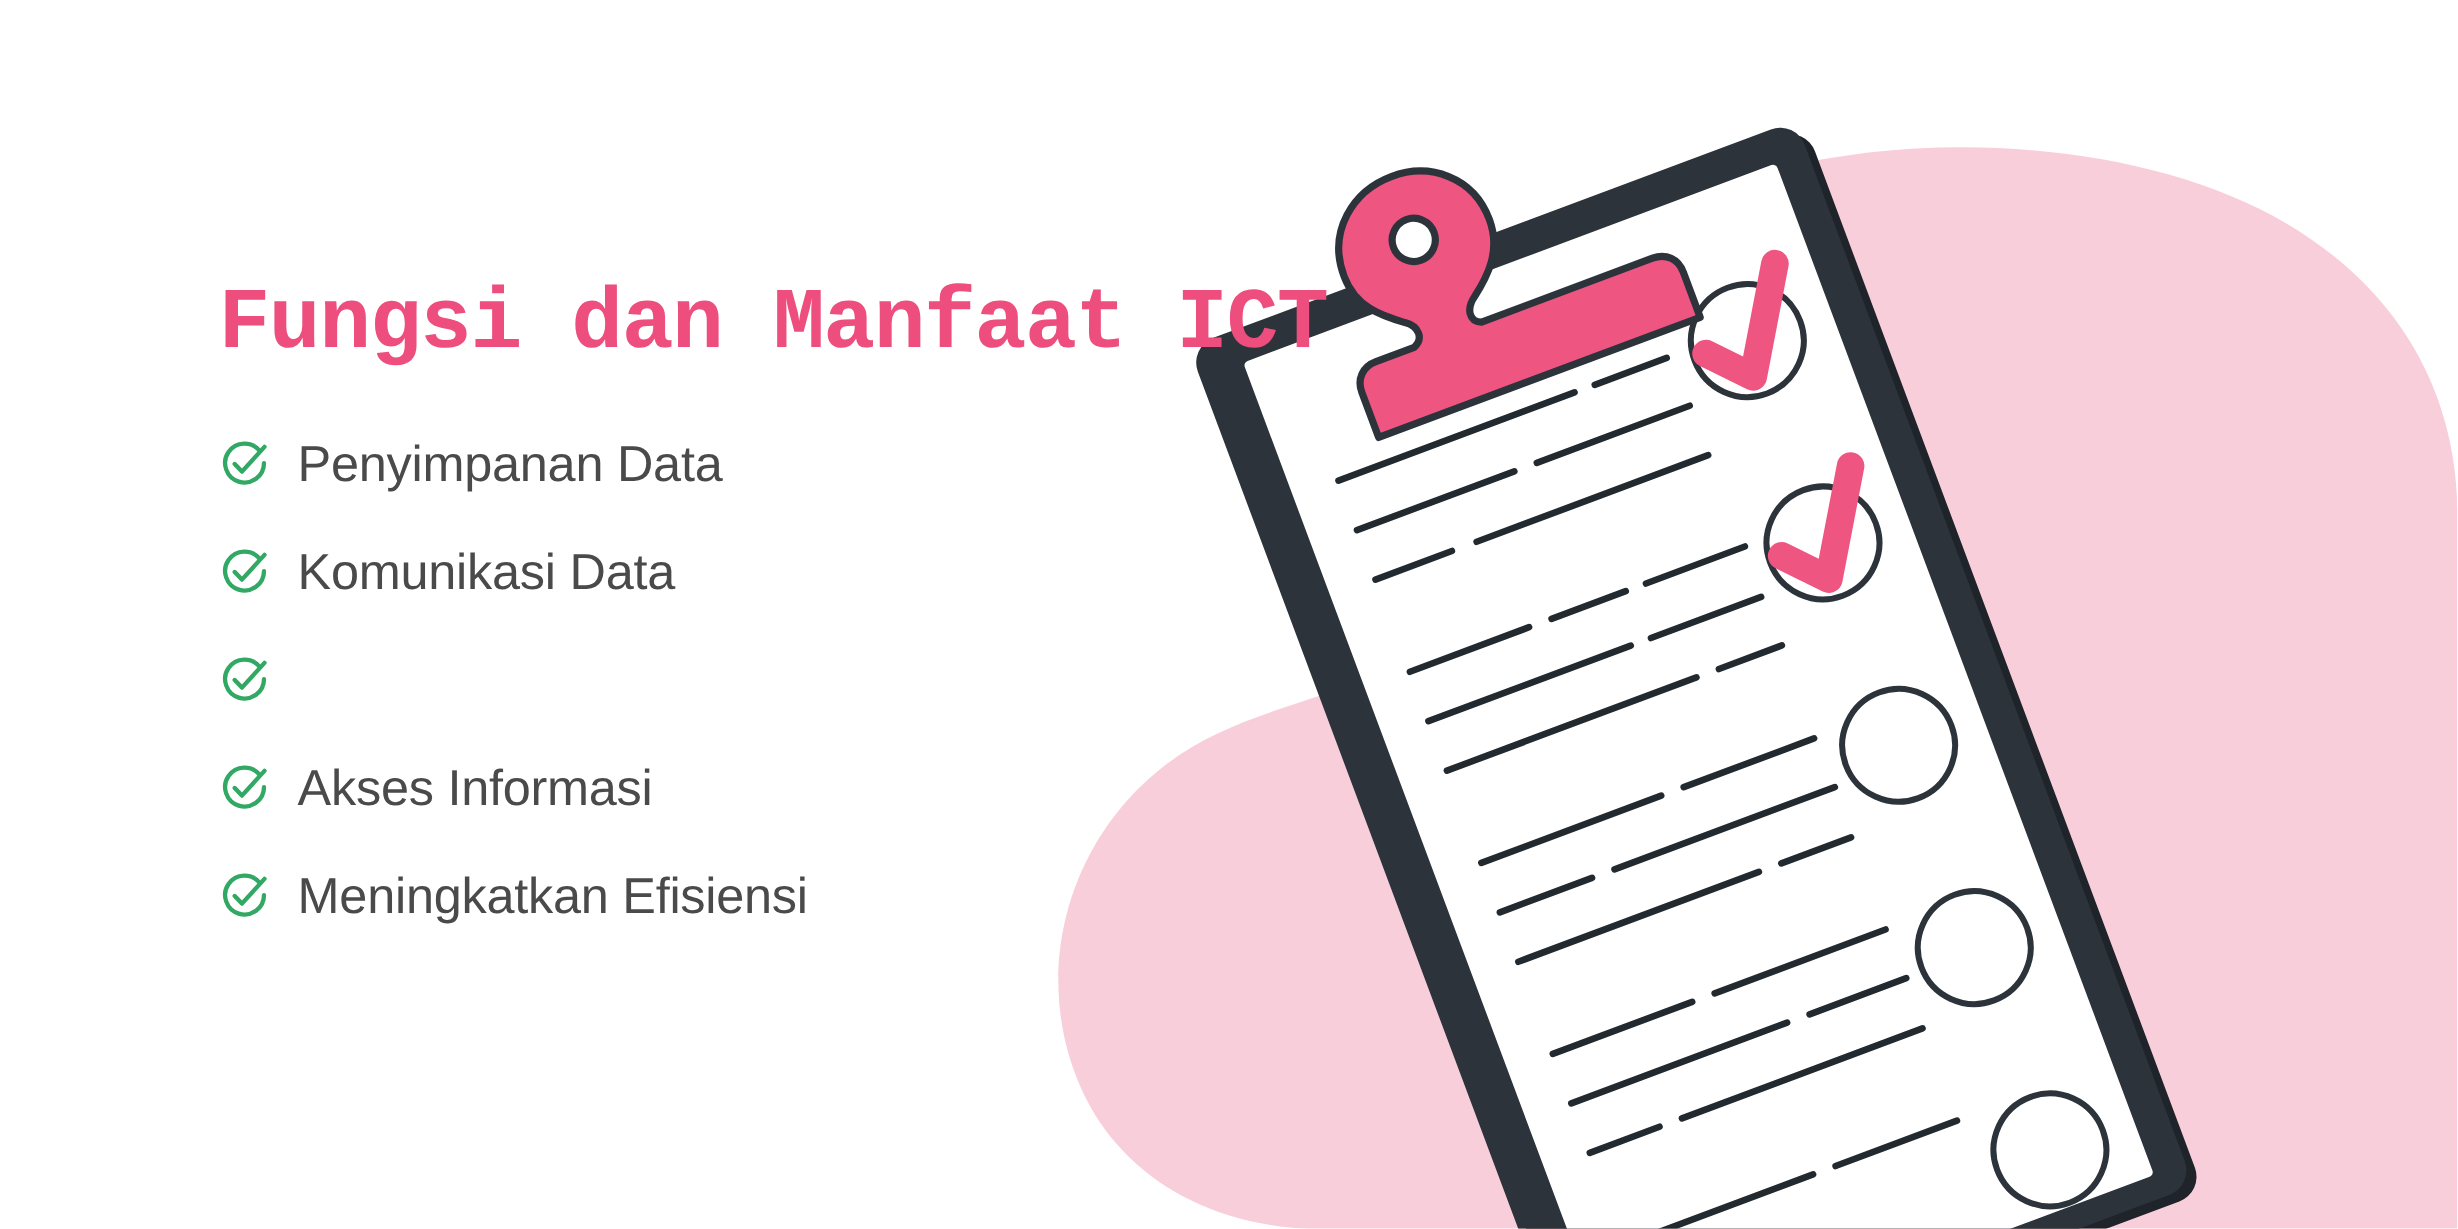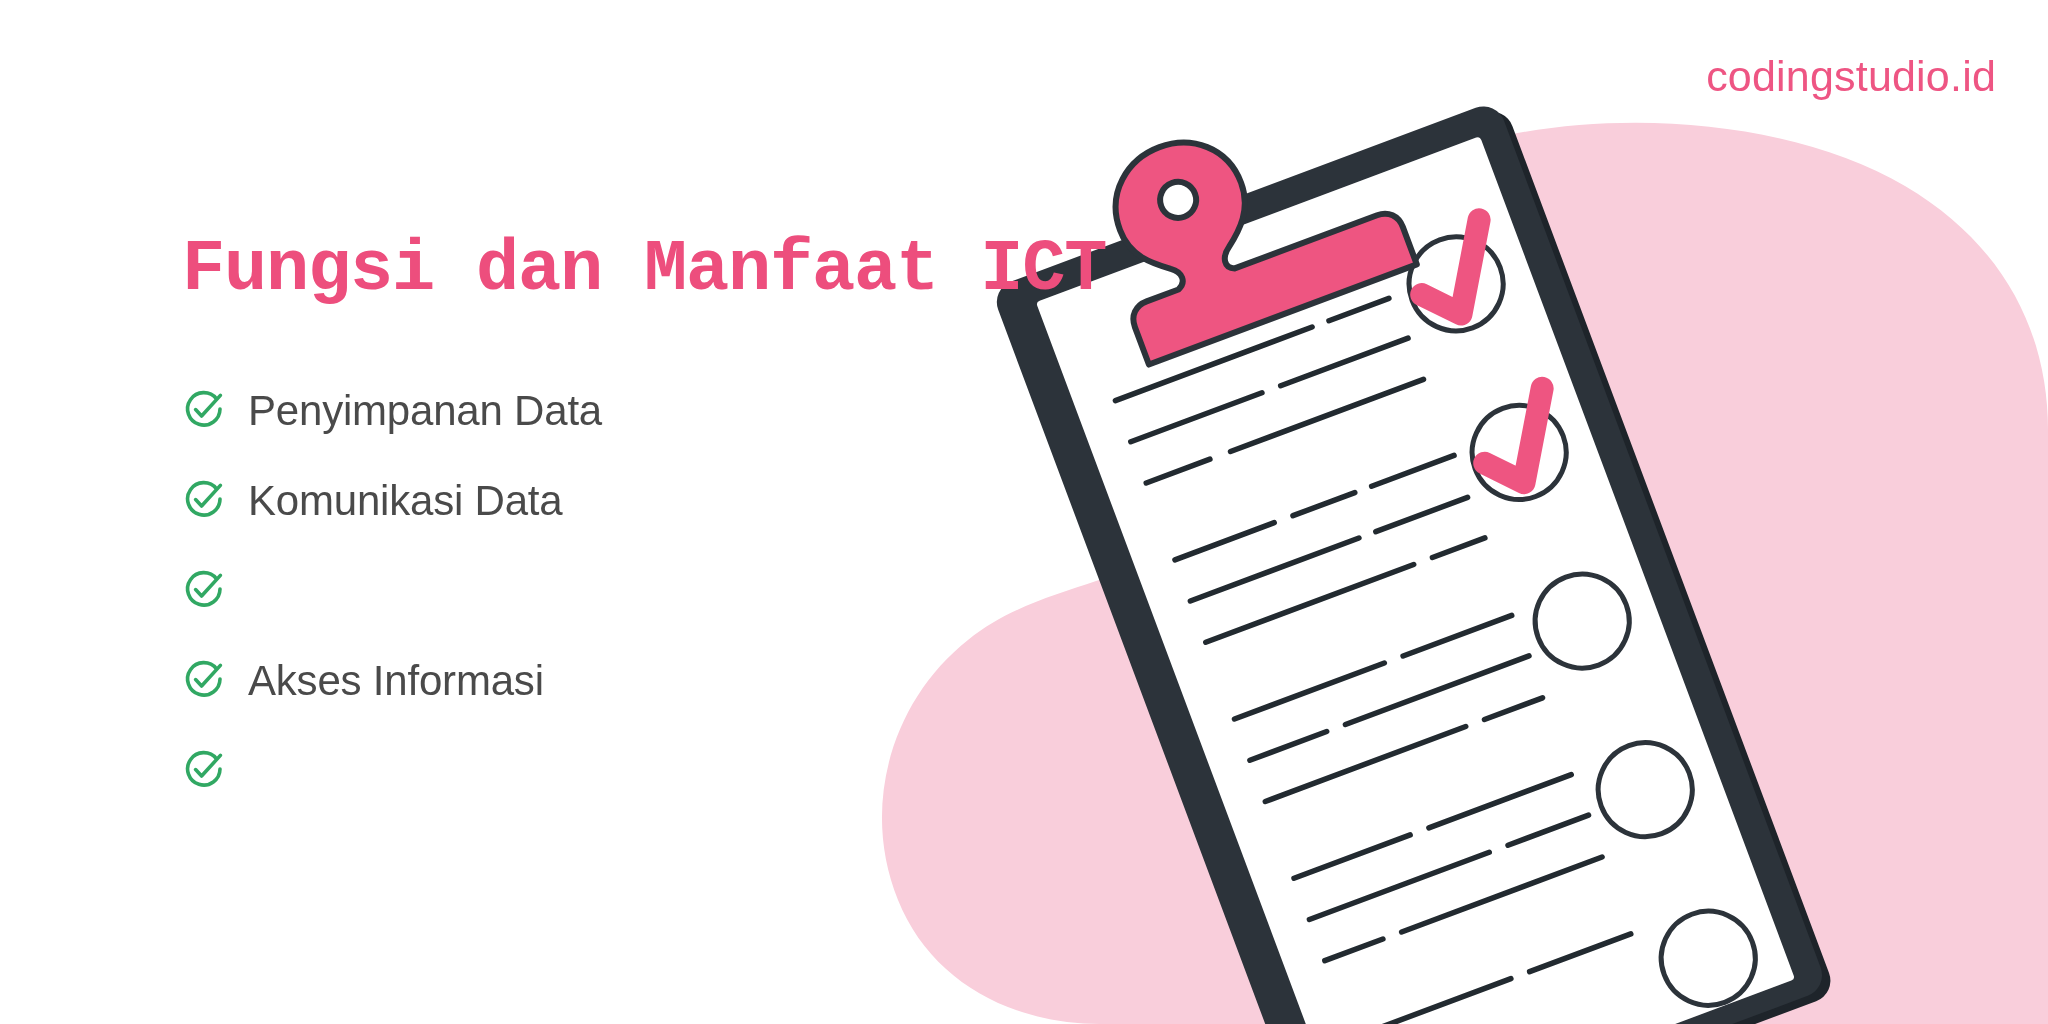--- a/index.html
+++ b/index.html
@@ -60,21 +60,21 @@
     color:#ED4E7D;
     letter-spacing:-1.2px;
     white-space:nowrap;
     font-family:Liberation Mono, monospace;
   }
   .checklist{
     list-style:none;margin:0;padding:0;
   }
   .check-item{
     display:flex;
-    align-items:flex-end;
+    align-items:center;
     gap:22px;
     height:90px;
   }
   .check-icon{
     width:44px;height:44px;
     flex:0 0 44px;
     display:block;
   }
   .check-icon svg{display:block;width:44px;height:44px;overflow:visible;}
   .check-label{
@@ -190,21 +190,20 @@
                    L206 146
                    C216 142 216 131 206 124
                    C190 112 172 98 172 70 Z" fill="#EE5581" stroke="#2C333A" stroke-width="6" stroke-linejoin="round"></path>
           <circle cx="237" cy="62" r="18" fill="#FFFFFF" stroke="#2C333A" stroke-width="6"></circle>
         </g>
 
       </g>
     </svg>
   </div>
 
-  <div class="brand">codingstudio.id</div>
 
   <div class="content">
 
     <h1 class="page-title">Fungsi dan Manfaat ICT</h1>
 
     <ul class="checklist">
 
       <li class="check-item">
         <span class="check-icon">
           <svg viewBox="0 0 44 44" xmlns="http://www.w3.org/2000/svg" aria-hidden="true">
@@ -244,18 +243,19 @@
         <span class="check-label">Akses Informasi</span>
       </li>
 
       <li class="check-item">
         <span class="check-icon">
           <svg viewBox="0 0 44 44" xmlns="http://www.w3.org/2000/svg" aria-hidden="true">
             <path d="M34.5 10.8 A16.2 16.2 0 1 0 38 21" fill="none" stroke="#31A863" stroke-width="3.6" stroke-linecap="round"></path>
             <path d="M13.6 21.6 L19.6 28 L38.4 7.4" fill="none" stroke="#31A863" stroke-width="3.6" stroke-linecap="round" stroke-linejoin="round"></path>
           </svg>
         </span>
+        <span class="check-label">Meningkatkan Efisiensi</span>
       </li>
 
     </ul>
   </div>
 
 </div>
 
 </body></html>

